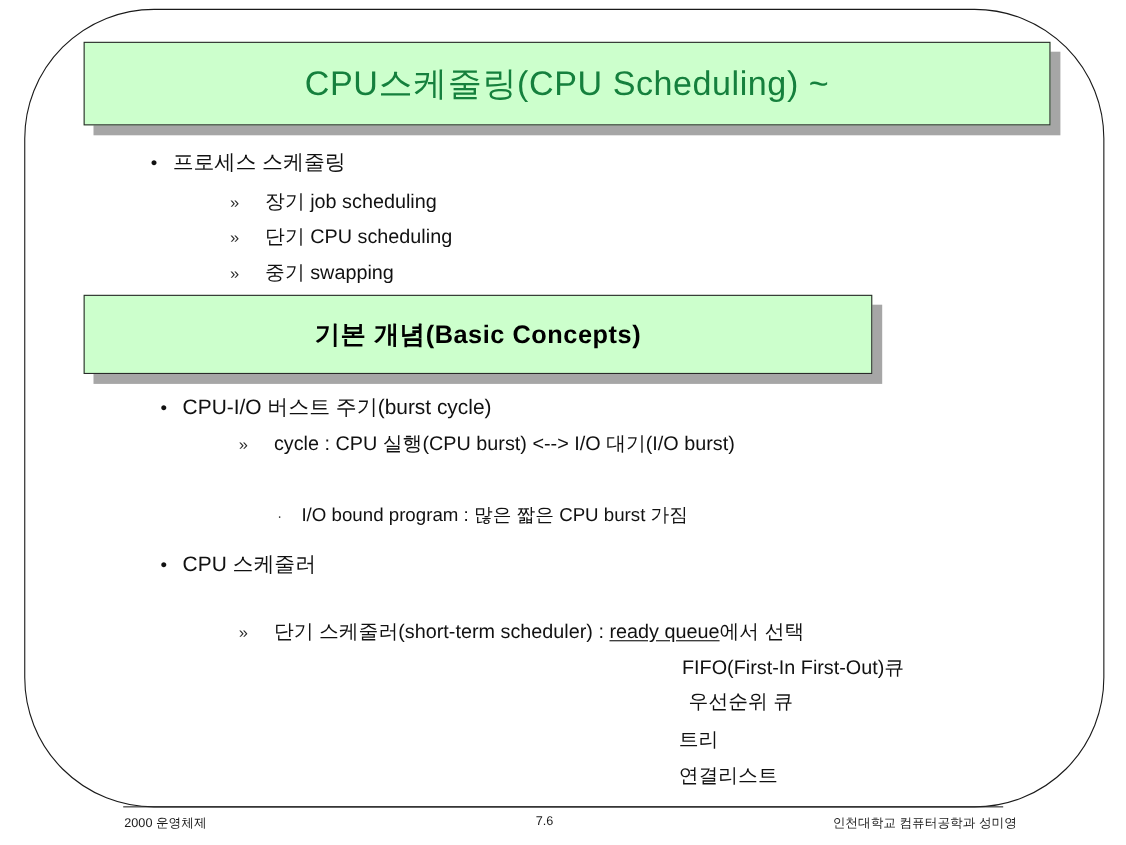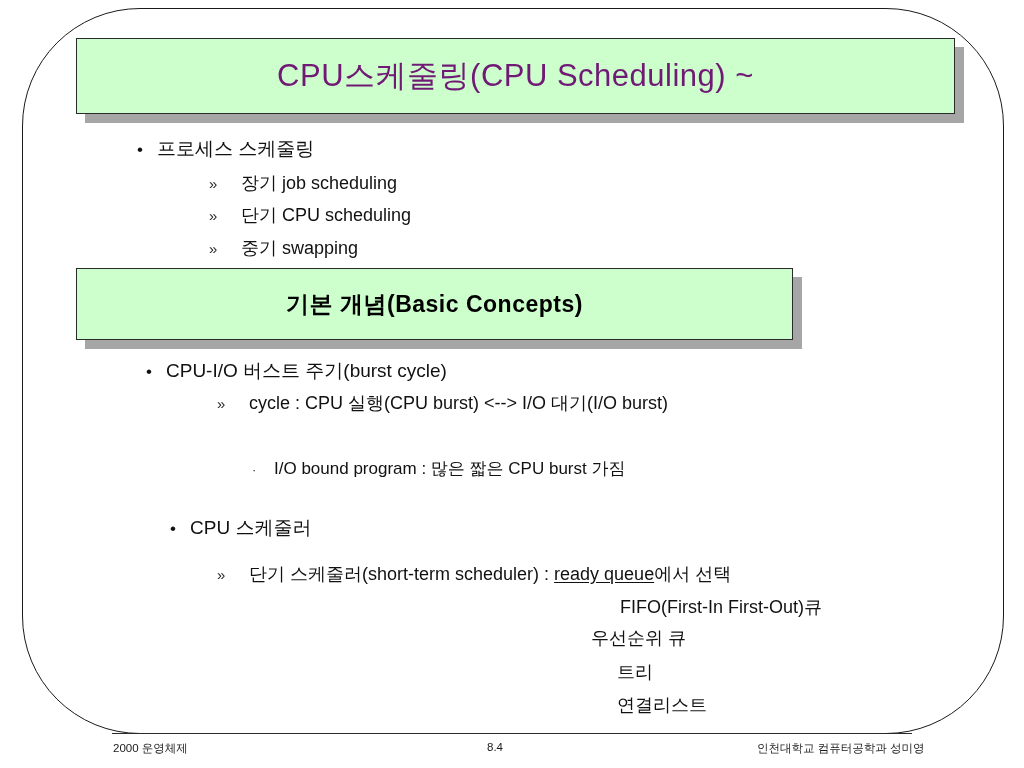--- a/index.html
+++ b/index.html
@@ -59,21 +59,21 @@
   .banner-text {
     text-align: center;
     letter-spacing: 0.5px;
     white-space: nowrap;
   }
 
   #banner-title-wrap { left: 76px; top: 38px; width: 879px; height: 76px; }
   #banner-title-text {
     font-size: 31px;
     font-weight: 400;
-    color: #701a75;
+    color: #15803d;
   }
 
   #banner-concepts-wrap { left: 76px; top: 268px; width: 717px; height: 72px; }
   #banner-concepts-text {
     font-size: 23px;
     font-weight: bold;
     color: #000;
   }
 
   
@@ -196,31 +196,31 @@
   </div>
 
   <div class="line lvl2" style="left:193px; top:393px;">
     <span class="bullet">»</span><span>cycle : CPU 실행(CPU burst) &lt;--&gt; I/O 대기(I/O burst)</span>
   </div>
 
   <div class="line lvl3" style="left:252px; top:459px;">
     <span class="bullet">·</span><span>I/O bound program : 많은 짧은 CPU burst 가짐</span>
   </div>
 
-  <div class="line lvl1" style="left:146px; top:517px;margin-left:24px;">
+  <div class="line lvl1" style="left:146px; top:503px;">
     <span class="bullet">•</span><span>CPU 스케줄러</span>
   </div>
 
   <div class="line lvl2" style="left:193px; top:564px;">
     <span class="bullet">»</span><span>단기 스케줄러(short-term scheduler) : </span><u class="ul">ready queue</u><span>에서 선택</span>
   </div>
 
   <div class="line cont" style="left:620px; top:597px;">FIFO(First-In First-Out)큐</div>
-  <div class="line cont" style="left:591px; top:628px;text-align:center;">우선순위 큐</div>
+  <div class="line cont" style="left:626px; top:628px;text-align:center;">우선순위 큐</div>
   <div class="line cont" style="left:617px; top:662px;">트리</div>
   <div class="line cont" style="left:617px; top:695px;">연결리스트</div>
 
 </div>
 
 <div id="footer-rule"></div>
 <div class="footer-text" id="footer-left">2000 운영체제</div>
-<div class="footer-text" id="footer-center">8.4</div>
+<div class="footer-text" id="footer-center">7.6</div>
 <div class="footer-text" id="footer-right">인천대학교 컴퓨터공학과 성미영</div>
 
 </body></html>

